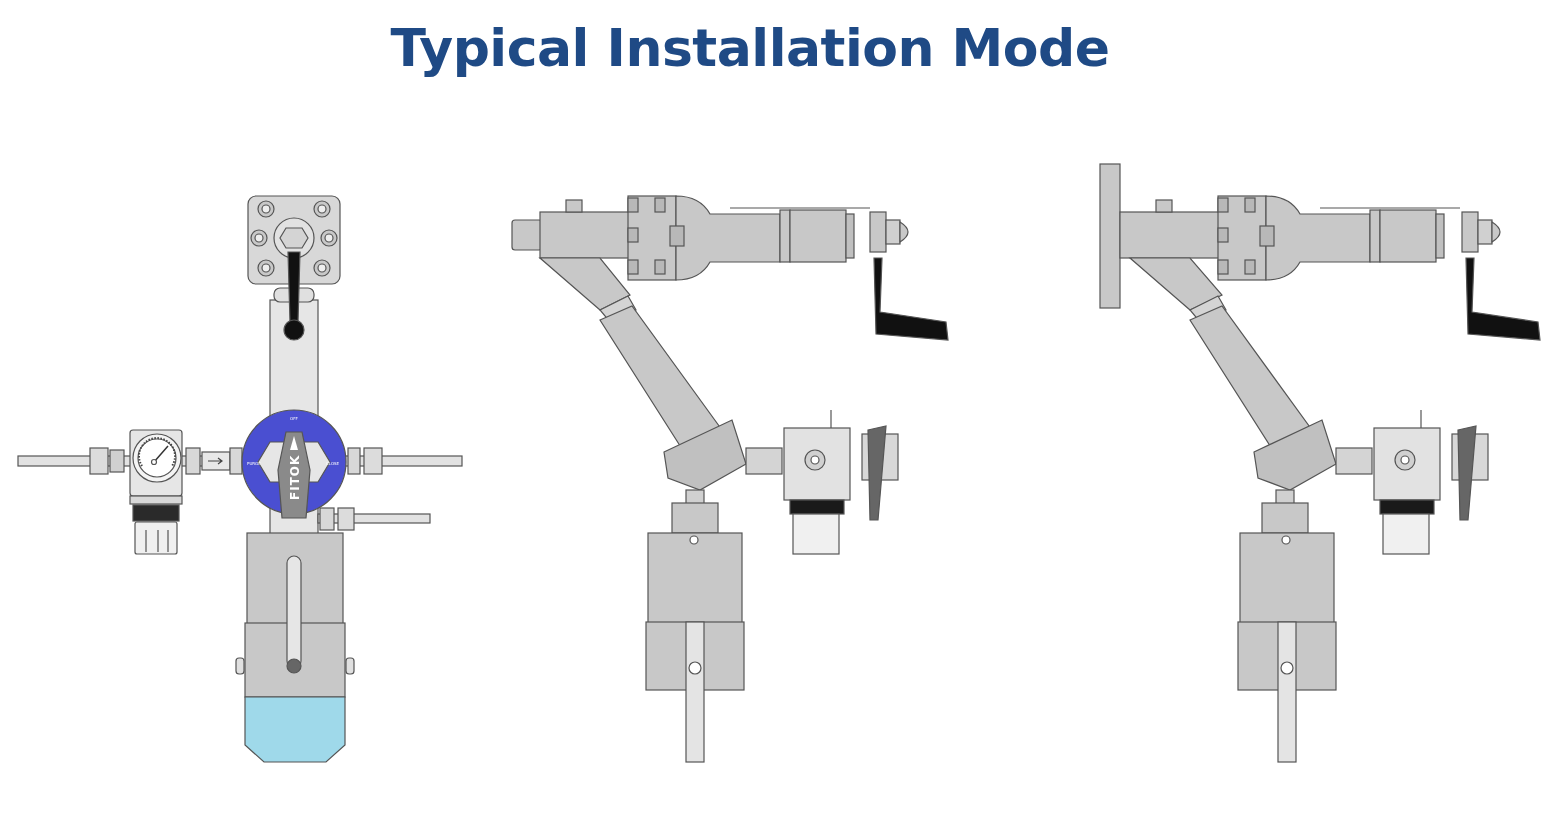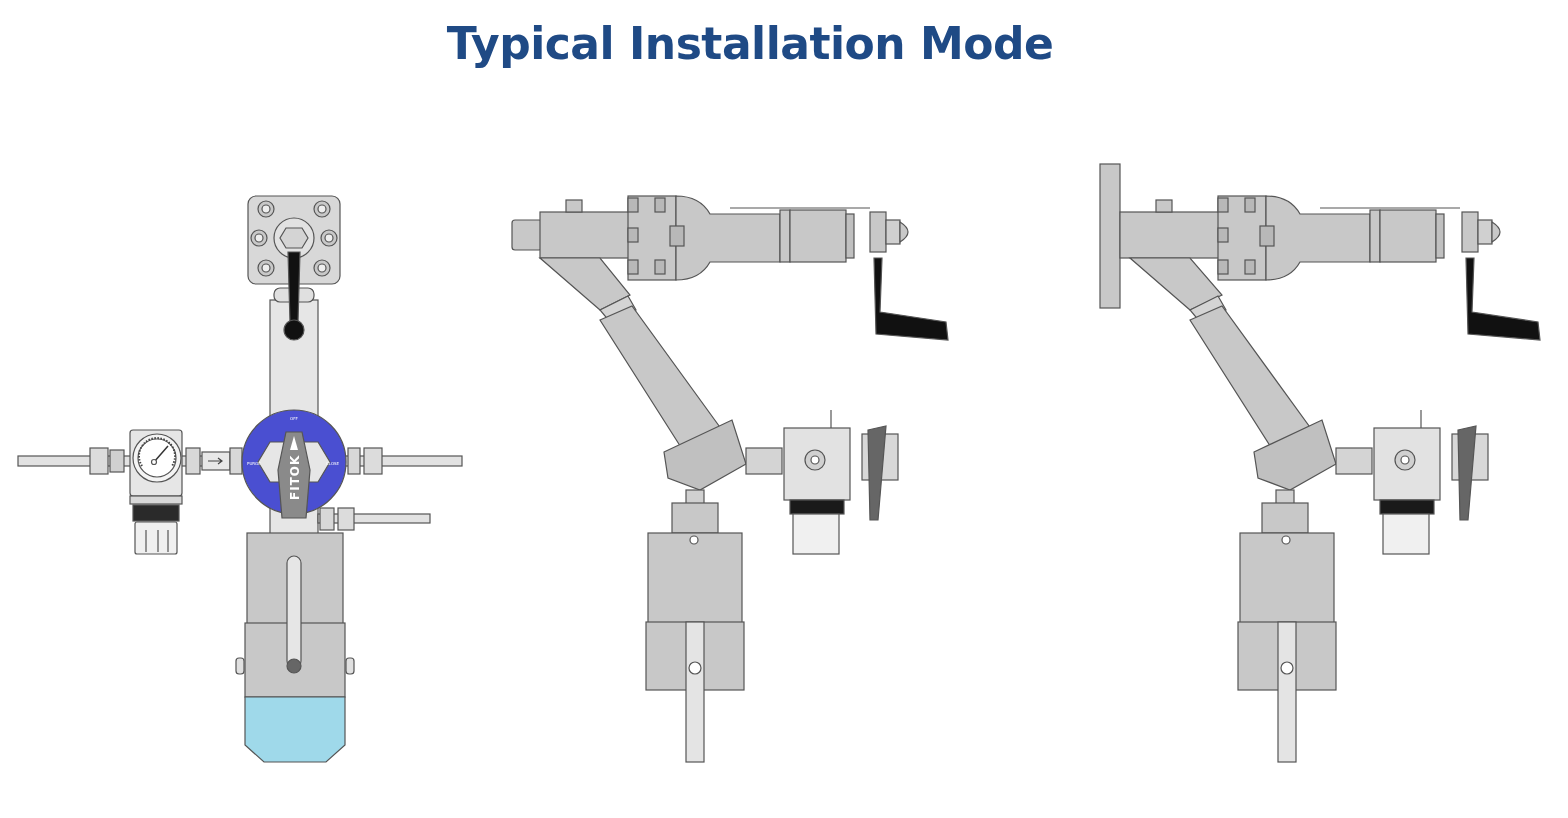--- a/index.html
+++ b/index.html
@@ -1,17 +1,17 @@
 <!DOCTYPE html>
 <html><head>
 <meta charset="utf-8">
 <style>
   html,body{margin:0;padding:0;background:#ffffff;}
   body{width:1568px;height:818px;position:relative;overflow:hidden;font-family:"Liberation Sans",sans-serif;}
-  .title{position:absolute;left:0;top:18px;width:1500px;text-align:center;font-family:"DejaVu Sans",sans-serif;font-weight:bold;font-size:44px;color:#1f4a85;letter-spacing:-0.5px;}
+  .title{position:absolute;left:0;top:18px;width:1500px;text-align:center;font-family:"DejaVu Sans",sans-serif;font-weight:bold;font-size:52px;color:#1f4a85;letter-spacing:-0.5px;}
   .fig{position:absolute;top:0;left:0;}
   svg text{font-family:"DejaVu Sans",sans-serif;}
 </style>
 </head>
 <body>
 
 <div class="title">Typical Installation Mode</div>
 
 <svg class="fig" width="1568" height="818" viewBox="0 0 1568 818">
   <g stroke="#555" stroke-width="1.2">

